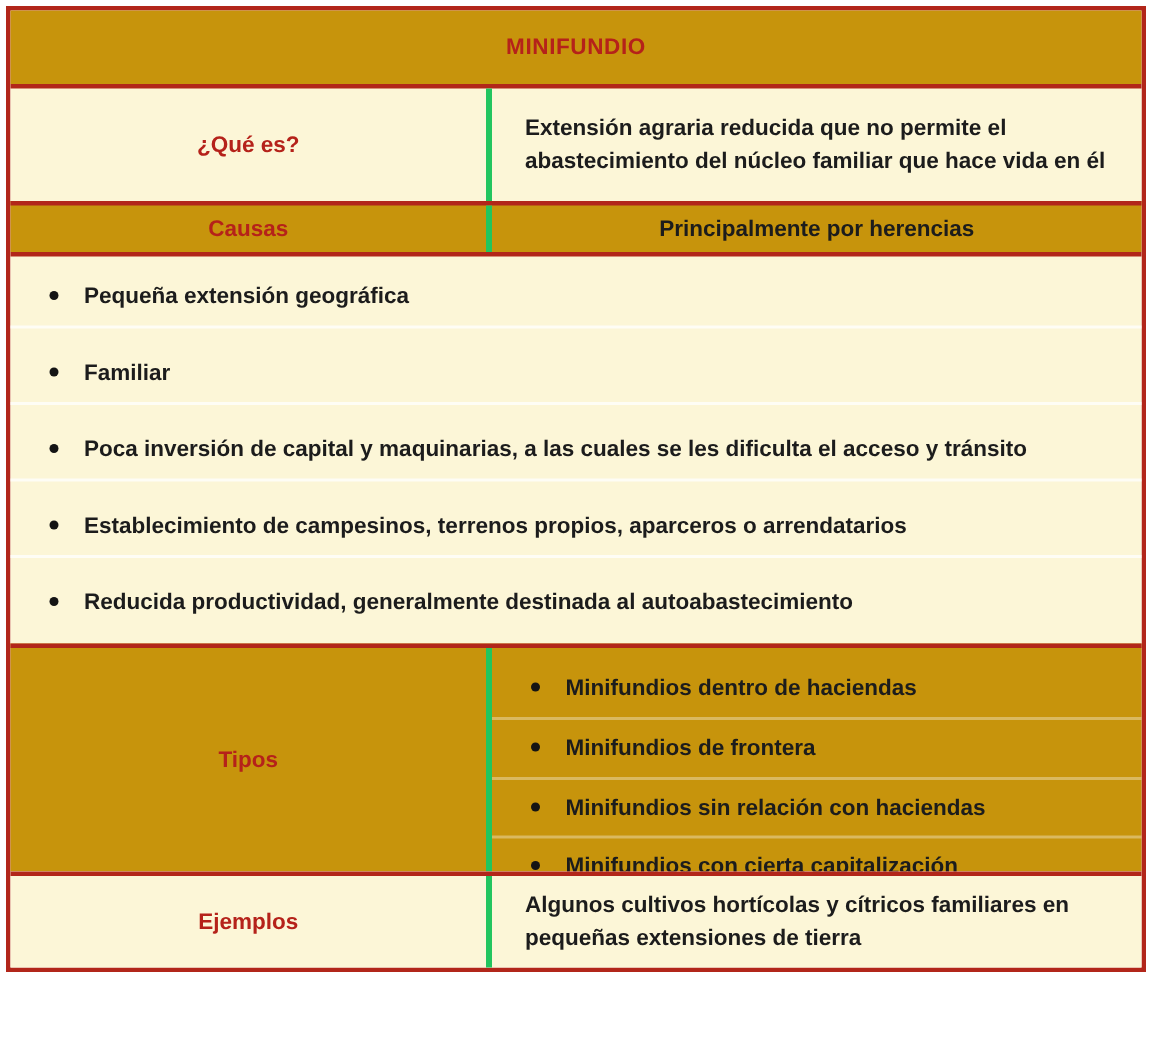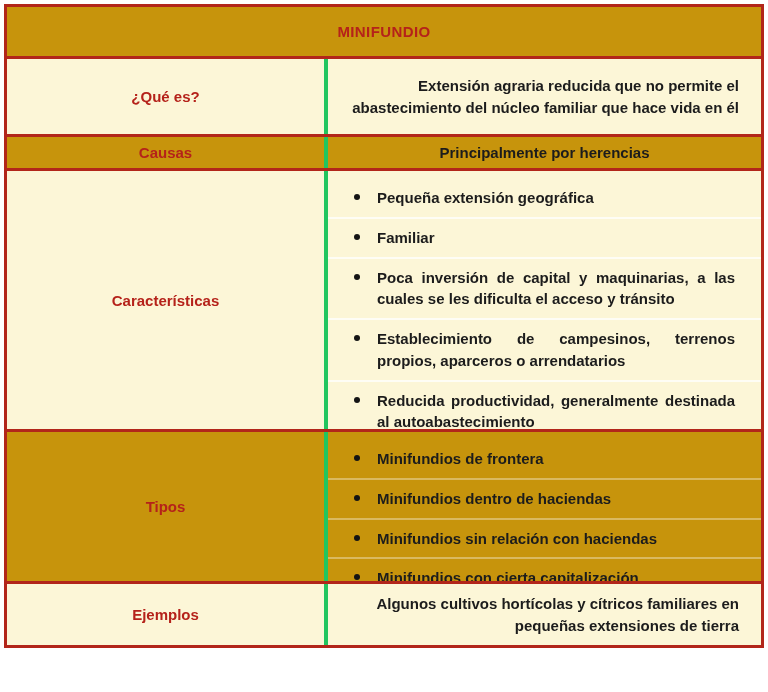--- a/index.html
+++ b/index.html
@@ -37,21 +37,21 @@
     display: flex; align-items: center; justify-content: center;
     color: #B5221A; font-weight: bold; font-size: 15px;
     text-align: center;
   }
   .value-cell {
     flex: 1;
     display: flex; align-items: center; justify-content: center;
     color: #1C1C1C; font-weight: bold; font-size: 15px;
     line-height: 1.45;
   }
-  .value-cell.center-text { text-align: right; padding: 8px 22px; }
+  .value-cell.center-text { text-align: left; padding: 8px 22px; }
 
   .row-que-es   { height: 78px; }
   .row-causas   { height: 34px; }
   .row-caract   { height: 261px; }
   .row-tipos    { height: 152px; }
   .row-ejemplos { height: 64px; }
 
   .bullet-list {
     list-style: none;
     flex: 1;
@@ -96,21 +96,20 @@
       <div class="label-cell">¿Qué es?</div>
       <div class="value-cell center-text">Extensión agraria reducida que no permite el abastecimiento del núcleo familiar que hace vida en él</div>
     </div>
 
     <div class="row two-col row-causas gold">
       <div class="label-cell">Causas</div>
       <div class="value-cell center-text">Principalmente por herencias</div>
     </div>
 
     <div class="row two-col row-caract cream">
-      <div class="label-cell">Características</div>
       <ul class="bullet-list">
         <li>
           <span class="bullet"></span>
           <span class="li-text">Pequeña extensión geográfica</span>
         </li>
         <li>
           <span class="bullet"></span>
           <span class="li-text">Familiar</span>
         </li>
         <li>
@@ -126,25 +125,25 @@
           <span class="li-text justify">Reducida productividad, generalmente destinada al autoabastecimiento</span>
         </li>
       </ul>
     </div>
 
     <div class="row two-col row-tipos gold">
       <div class="label-cell">Tipos</div>
       <ul class="bullet-list">
         <li>
           <span class="bullet"></span>
-          <span class="li-text">Minifundios de frontera</span>
+          <span class="li-text">Minifundios dentro de haciendas</span>
         </li>
         <li>
           <span class="bullet"></span>
-          <span class="li-text">Minifundios dentro de haciendas</span>
+          <span class="li-text">Minifundios de frontera</span>
         </li>
         <li>
           <span class="bullet"></span>
           <span class="li-text">Minifundios sin relación con haciendas</span>
         </li>
         <li>
           <span class="bullet"></span>
           <span class="li-text">Minifundios con cierta capitalización</span>
         </li>
       </ul>

